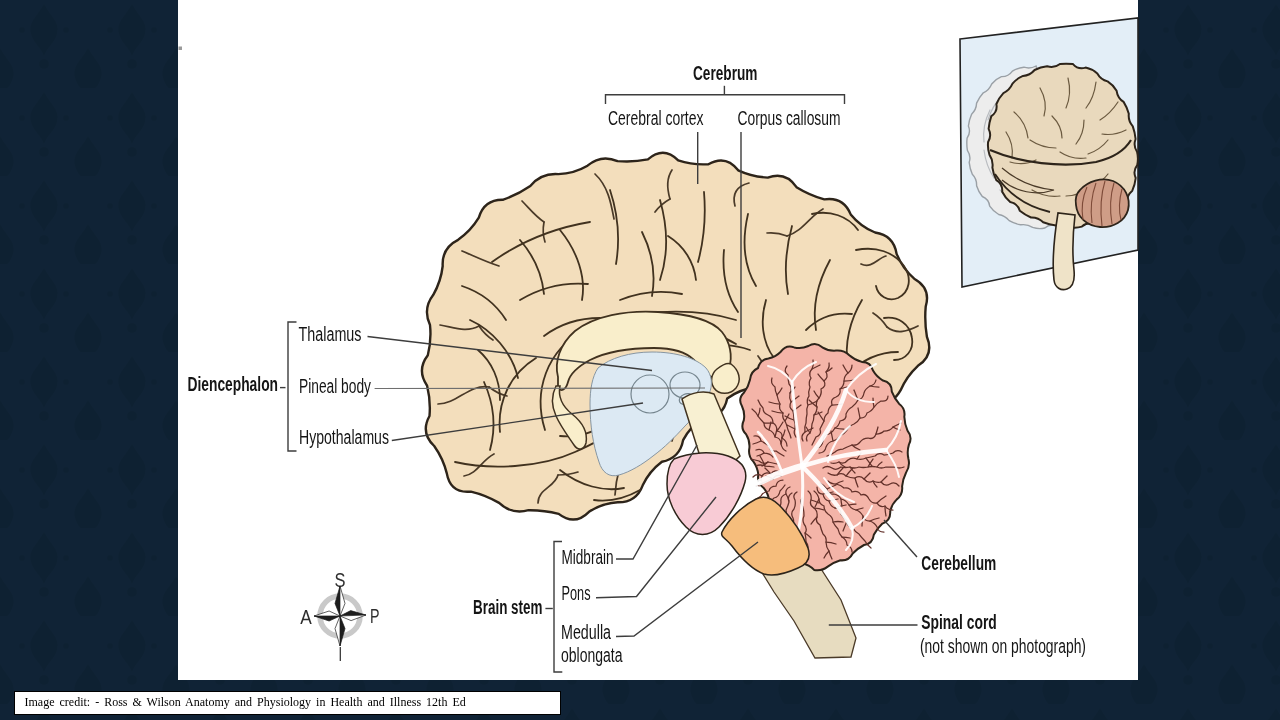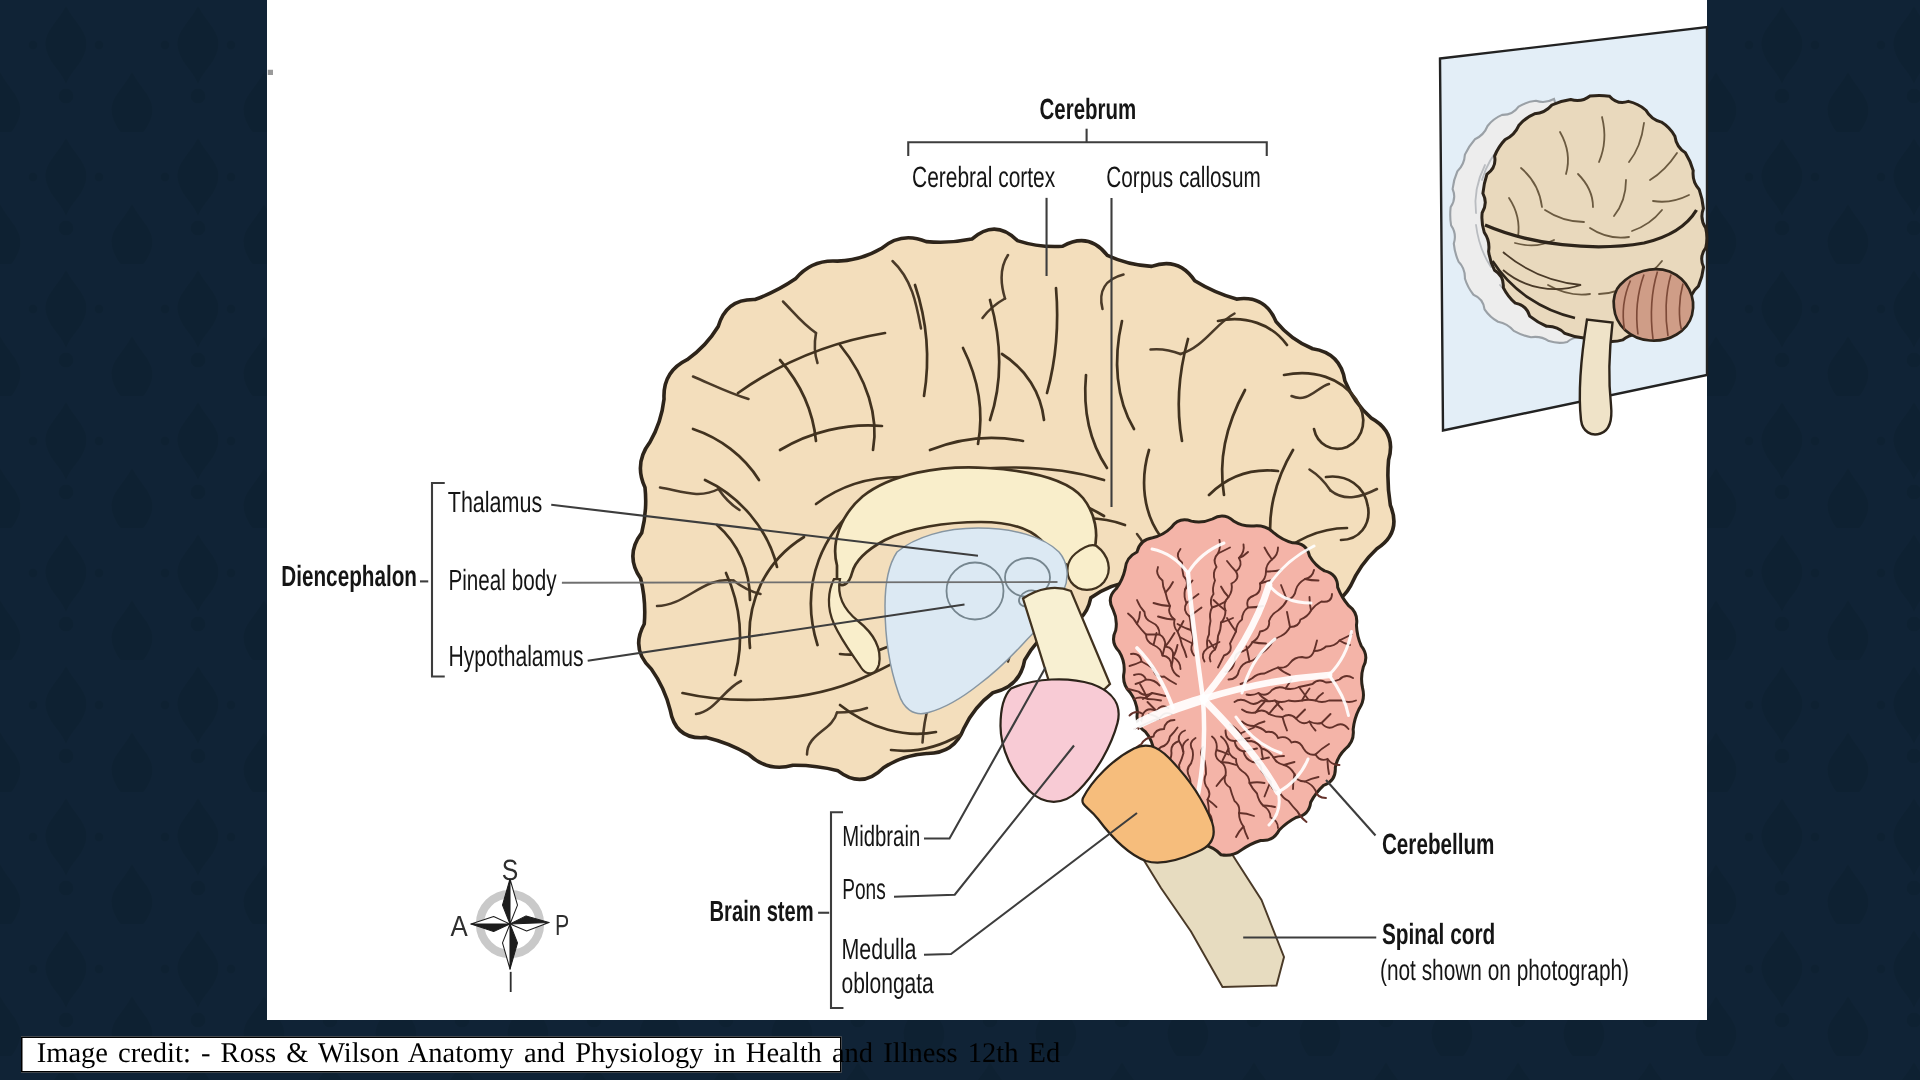--- a/index.html
+++ b/index.html
@@ -1,18 +1,18 @@
 <!DOCTYPE html>
 <html><head><meta charset="utf-8">
 <style>
 html,body{margin:0;padding:0;width:1280px;height:720px;overflow:hidden;background:#10253a;}
 body{font-family:"Liberation Sans",sans-serif;position:relative;}
 .panel{position:absolute;left:178px;top:0;width:960px;height:680px;background:#ffffff;}
 .caption{position:absolute;left:13.5px;top:691px;width:535px;height:21.5px;background:#ffffff;border:1.6px solid #000;
- font-family:"Liberation Serif",serif;font-size:19px;color:#000;line-height:21.5px;padding-left:10px;
+ font-family:"Liberation Serif",serif;font-size:12px;color:#000;line-height:21.5px;padding-left:10px;
  word-spacing:2px;white-space:nowrap;}
 svg.bg{position:absolute;left:0;top:0;}
 svg.fg{position:absolute;left:0;top:0;}
 </style></head>
 <body>
 <svg class="bg" width="1280" height="720" viewBox="0 0 1280 720">
 <defs>
 <pattern id="dmk" width="88" height="88" patternUnits="userSpaceOnUse">
  <rect width="88" height="88" fill="#102336"></rect>
  <g fill="#0e2132">

